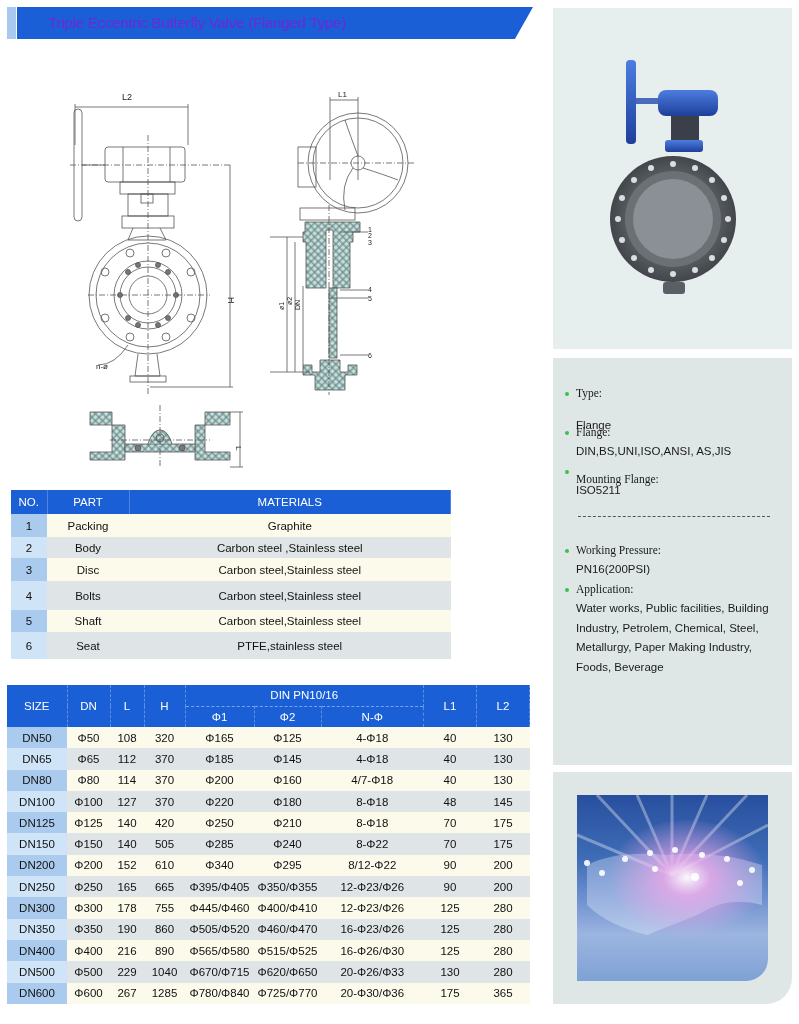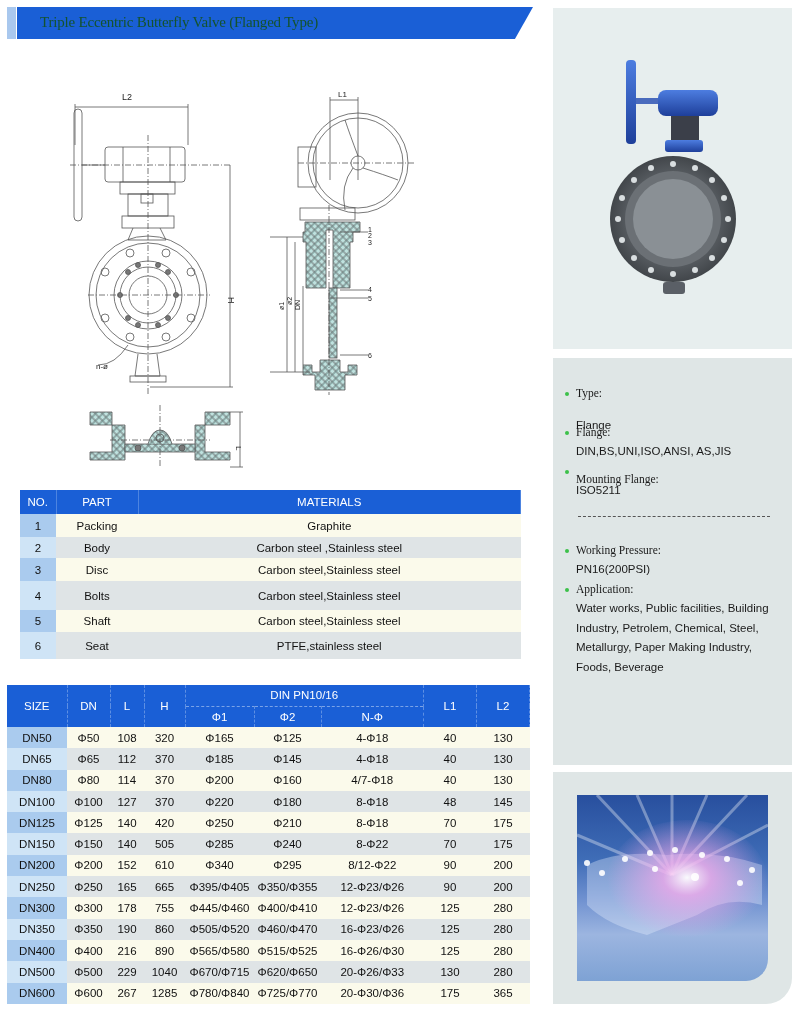--- a/index.html
+++ b/index.html
@@ -4,21 +4,21 @@
 <style>
   * { box-sizing: border-box; margin: 0; padding: 0; }
   html, body { width: 799px; height: 1024px; background: #ffffff; overflow: hidden; }
   body { position: relative; font-family: "Liberation Sans", sans-serif; color: #1a1a1a; }
 
   
   .title-bar { position: absolute; left: 7px; top: 7px; width: 526px; height: 32px; }
   .title-bar .accent { position: absolute; left: 0; top: 0; width: 9px; height: 32px; background: #a9c8ee; }
   .title-bar .band { position: absolute; left: 10px; top: 0; width: 516px; height: 32px; background: #1a5fd6;
     clip-path: polygon(0 0, 100% 0, 96.5% 100%, 0 100%); }
-  .title-bar .text { position: absolute; left: 33px; top: 7px; color: #14532d; font-size: 15px; letter-spacing: -0.2px; font-family: Liberation Serif, serif; }
+  .title-bar .text { position: absolute; left: 41px; top: 7px; color: #6d28d9; font-size: 15px; letter-spacing: -0.2px; }
 
   
   .drawing { position: absolute; }
 
   
   .panel { position: absolute; left: 553px; width: 239px; background: #dfe6e6; }
   .panel.top { top: 8px; height: 341px; background: #e7eeee; }
   .panel.mid { top: 358px; height: 407px; }
   .panel.bot { top: 772px; height: 232px; border-bottom-right-radius: 26px; }
 
@@ -27,21 +27,21 @@
   .spec .lbl { position: absolute; left: 11px; white-space: nowrap; font-family: Liberation Serif, serif; }
   .spec .val { position: absolute; left: 11px; white-space: nowrap; }
   .dashes { position: absolute; left: 578px; top: 516px; width: 192px; border-top: 1.5px dashed #555; }
   .app-text { position: absolute; left: 576px; width: 200px; font-size: 11.5px; line-height: 19.5px; }
 
   .net-img { position: absolute; left: 577px; top: 795px; width: 191px; height: 186px; border-bottom-right-radius: 22px; overflow: hidden;
     background: linear-gradient(180deg, #284f9e 0%, #3f6db7 35%, #6d8fcf 55%, #9cb5e0 75%, #7ea2d4 100%); }
 
   
   table { border-collapse: collapse; position: absolute; font-family: "Liberation Sans", sans-serif; }
-  .parts { left: 20px; top: 490px; width: 501px; }
+  .parts { left: 11px; top: 490px; width: 440px; }
   .parts th { background: #1a5fd6; color: #fff; font-weight: normal; font-size: 11.5px; height: 24px; border-right: 1px solid #4d84e0; }
   .parts td { font-size: 11.5px; text-align: center; color: #111; }
   .parts td.no { background: #aacbee; width: 36px; }
   .parts tr:nth-child(even) td.no { background: #cfe4f6; }
   .parts tr:nth-child(odd) td.cell { background: #fbfaeb; }
   .parts tr:nth-child(even) td.cell { background: #dfe4e6; }
 
   .sizes { left: 7px; top: 685px; width: 523px; }
   .sizes th { background: #1a5fd6; color: #fff; font-weight: normal; font-size: 11.5px; border-right: 1px dashed #5d8fe3; }
   .sizes th.sub { border-top: 1px dashed #7aa3e8; height: 21px; }

